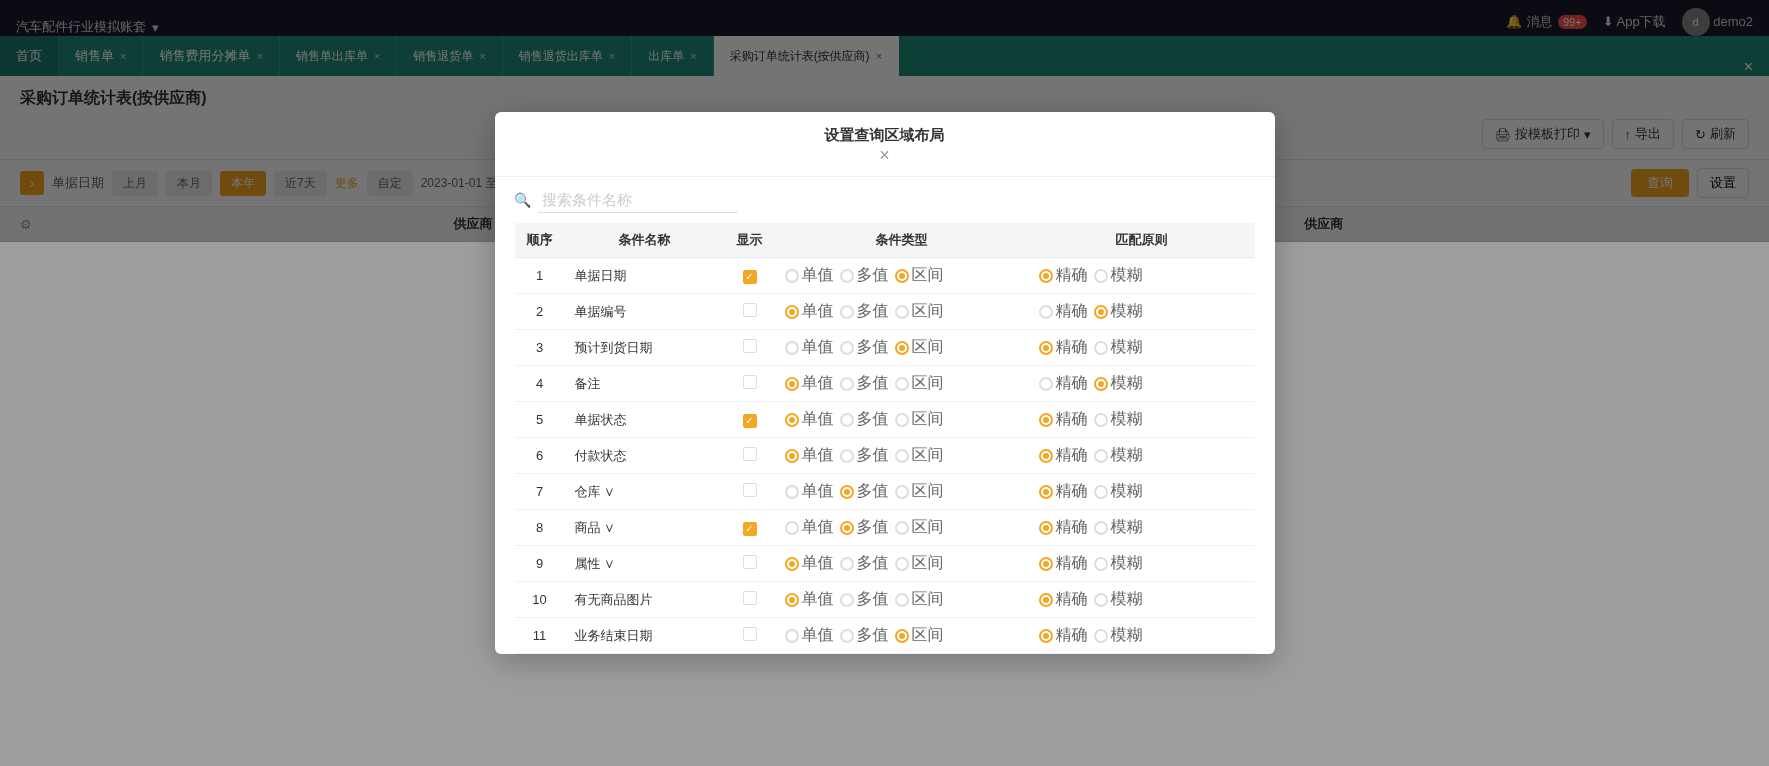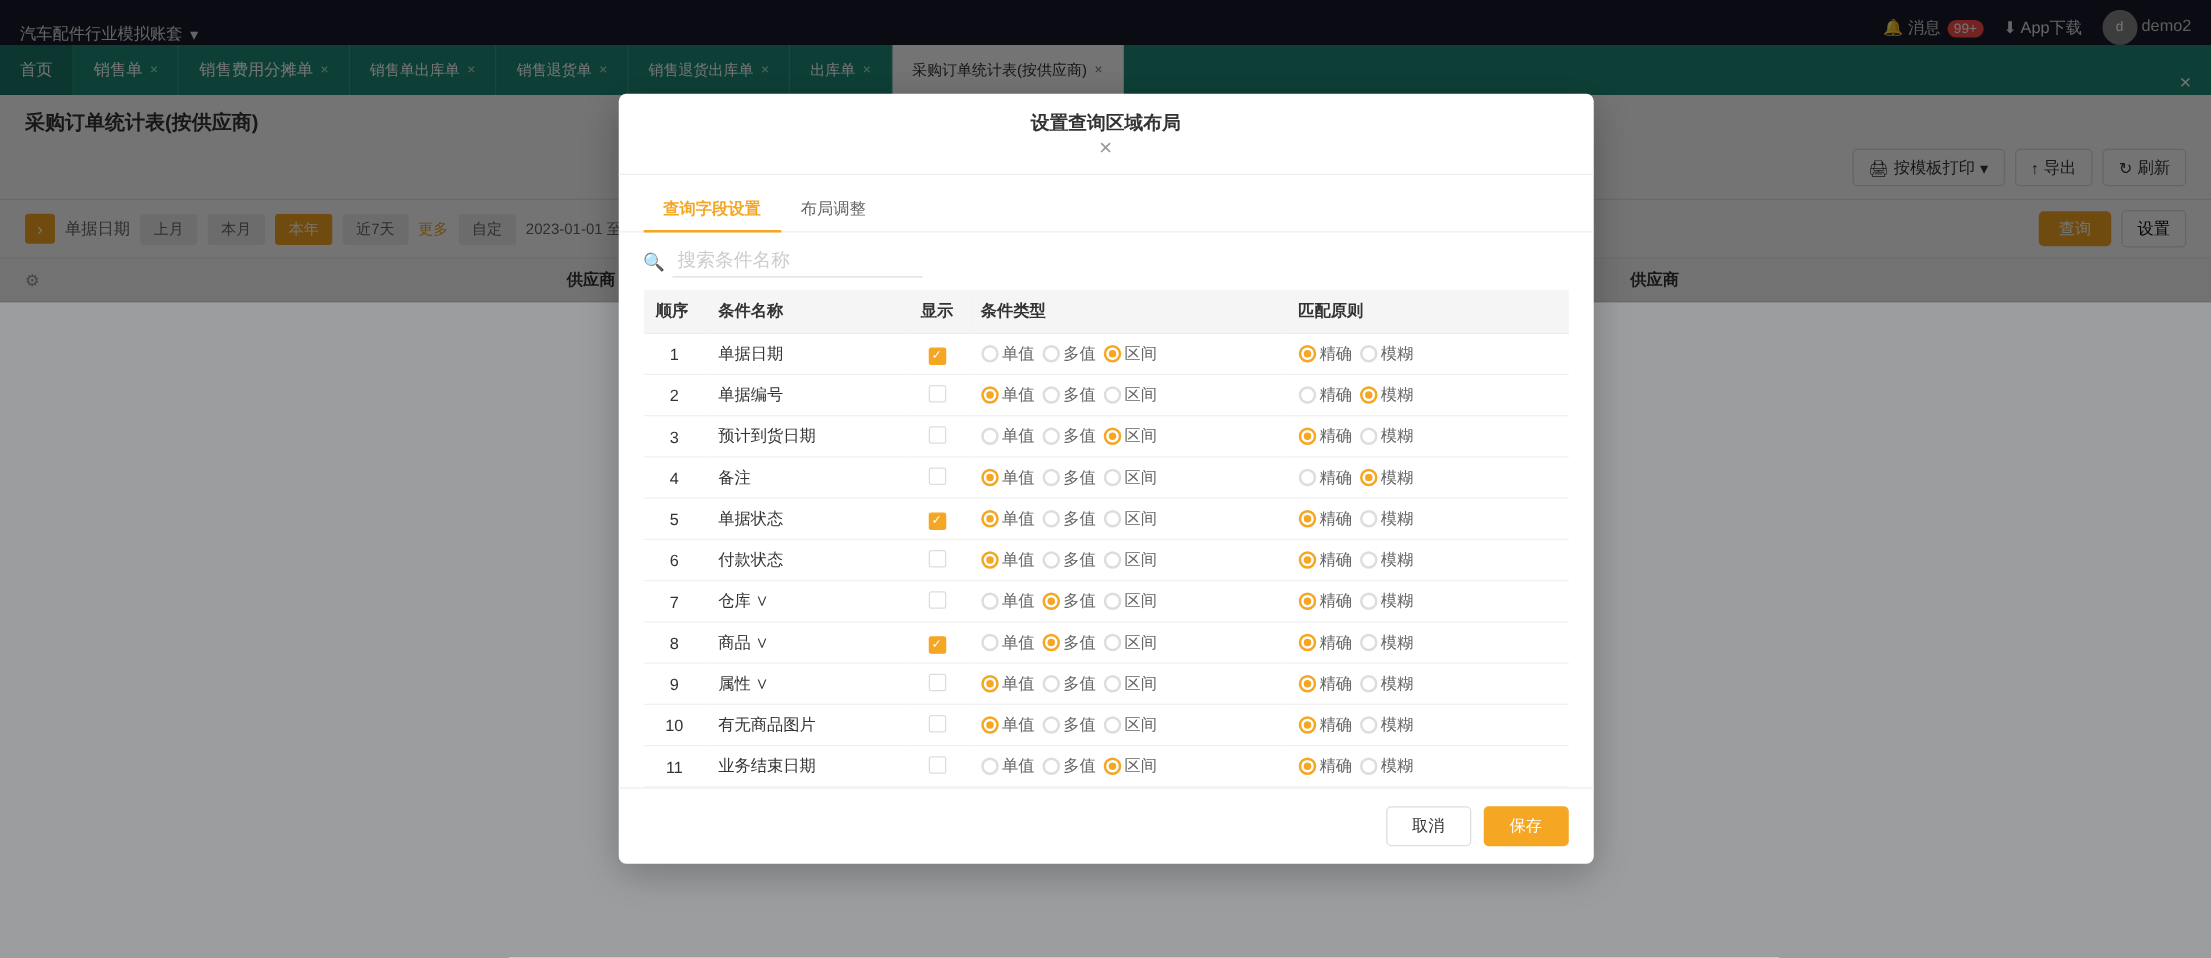--- a/index.html
+++ b/index.html
@@ -181,21 +181,21 @@
     .dtable {
       width: 100%;
       border-collapse: collapse;
     }
     .dtable thead tr th {
       background: #f5f5f5;
       font-size: 13px;
       font-weight: bold;
       color: #333;
       padding: 8px 10px;
-      text-align: left;
+      text-align: center;
       border-bottom: 1px solid #e8e8e8;
       position: sticky;
       top: 0;
       z-index: 2;
     }
     .dtable tbody tr td {
       padding: 7px 10px;
       font-size: 13px;
       color: #333;
       border-bottom: 1px solid #f0f0f0;
@@ -218,21 +218,21 @@
     .radio-circle.checked {
       border-color: #f5a623;
       background: #fff;
     }
     .radio-circle.checked::after {
       content: '';
       width: 6px; height: 6px;
       background: #f5a623;
       border-radius: 50%;
     }
-    .radio-label { font-size: 13px; color: #666; }
+    .radio-label { font-size: 16px; color: #666; }
 
     
     .cb-cell { text-align: center; }
     .checkbox-custom {
       width: 14px; height: 14px;
       border: 1.5px solid #ddd;
       border-radius: 2px;
       display: inline-flex; align-items: center; justify-content: center;
       cursor: pointer;
     }
@@ -393,28 +393,20 @@
 </div>
 
 <div class="overlay">
   <div class="dialog">
 
     <div class="dialog-header">
       <span class="dialog-title">设置查询区域布局</span>
       <span class="dialog-close">×</span>
     </div>
 
-    <div class="dialog-tabs">
-      <div class="dialog-tab active">
-        <span>查询字段设置</span>
-      </div>
-      <div class="dialog-tab">
-        <span>布局调整</span>
-      </div>
-    </div>
 
     <div class="dialog-search">
       <span class="search-icon">🔍</span>
       <input class="search-input" type="text" placeholder="搜索条件名称" style="">
     </div>
 
     <div class="dialog-table">
       <table class="dtable">
         <thead>
           <tr>
@@ -786,18 +778,14 @@
                     <span class="radio-circle"></span>
                     <span class="radio-label">模糊</span>
                   </label>
                 </div>
               </td>
             </tr>
           </tbody>
       </table>
     </div>
 
-    <div class="dialog-footer">
-      <button class="btn-cancel">取消</button>
-      <button class="btn-save">保存</button>
-    </div>
   </div>
 </div>
 
 </body></html>

